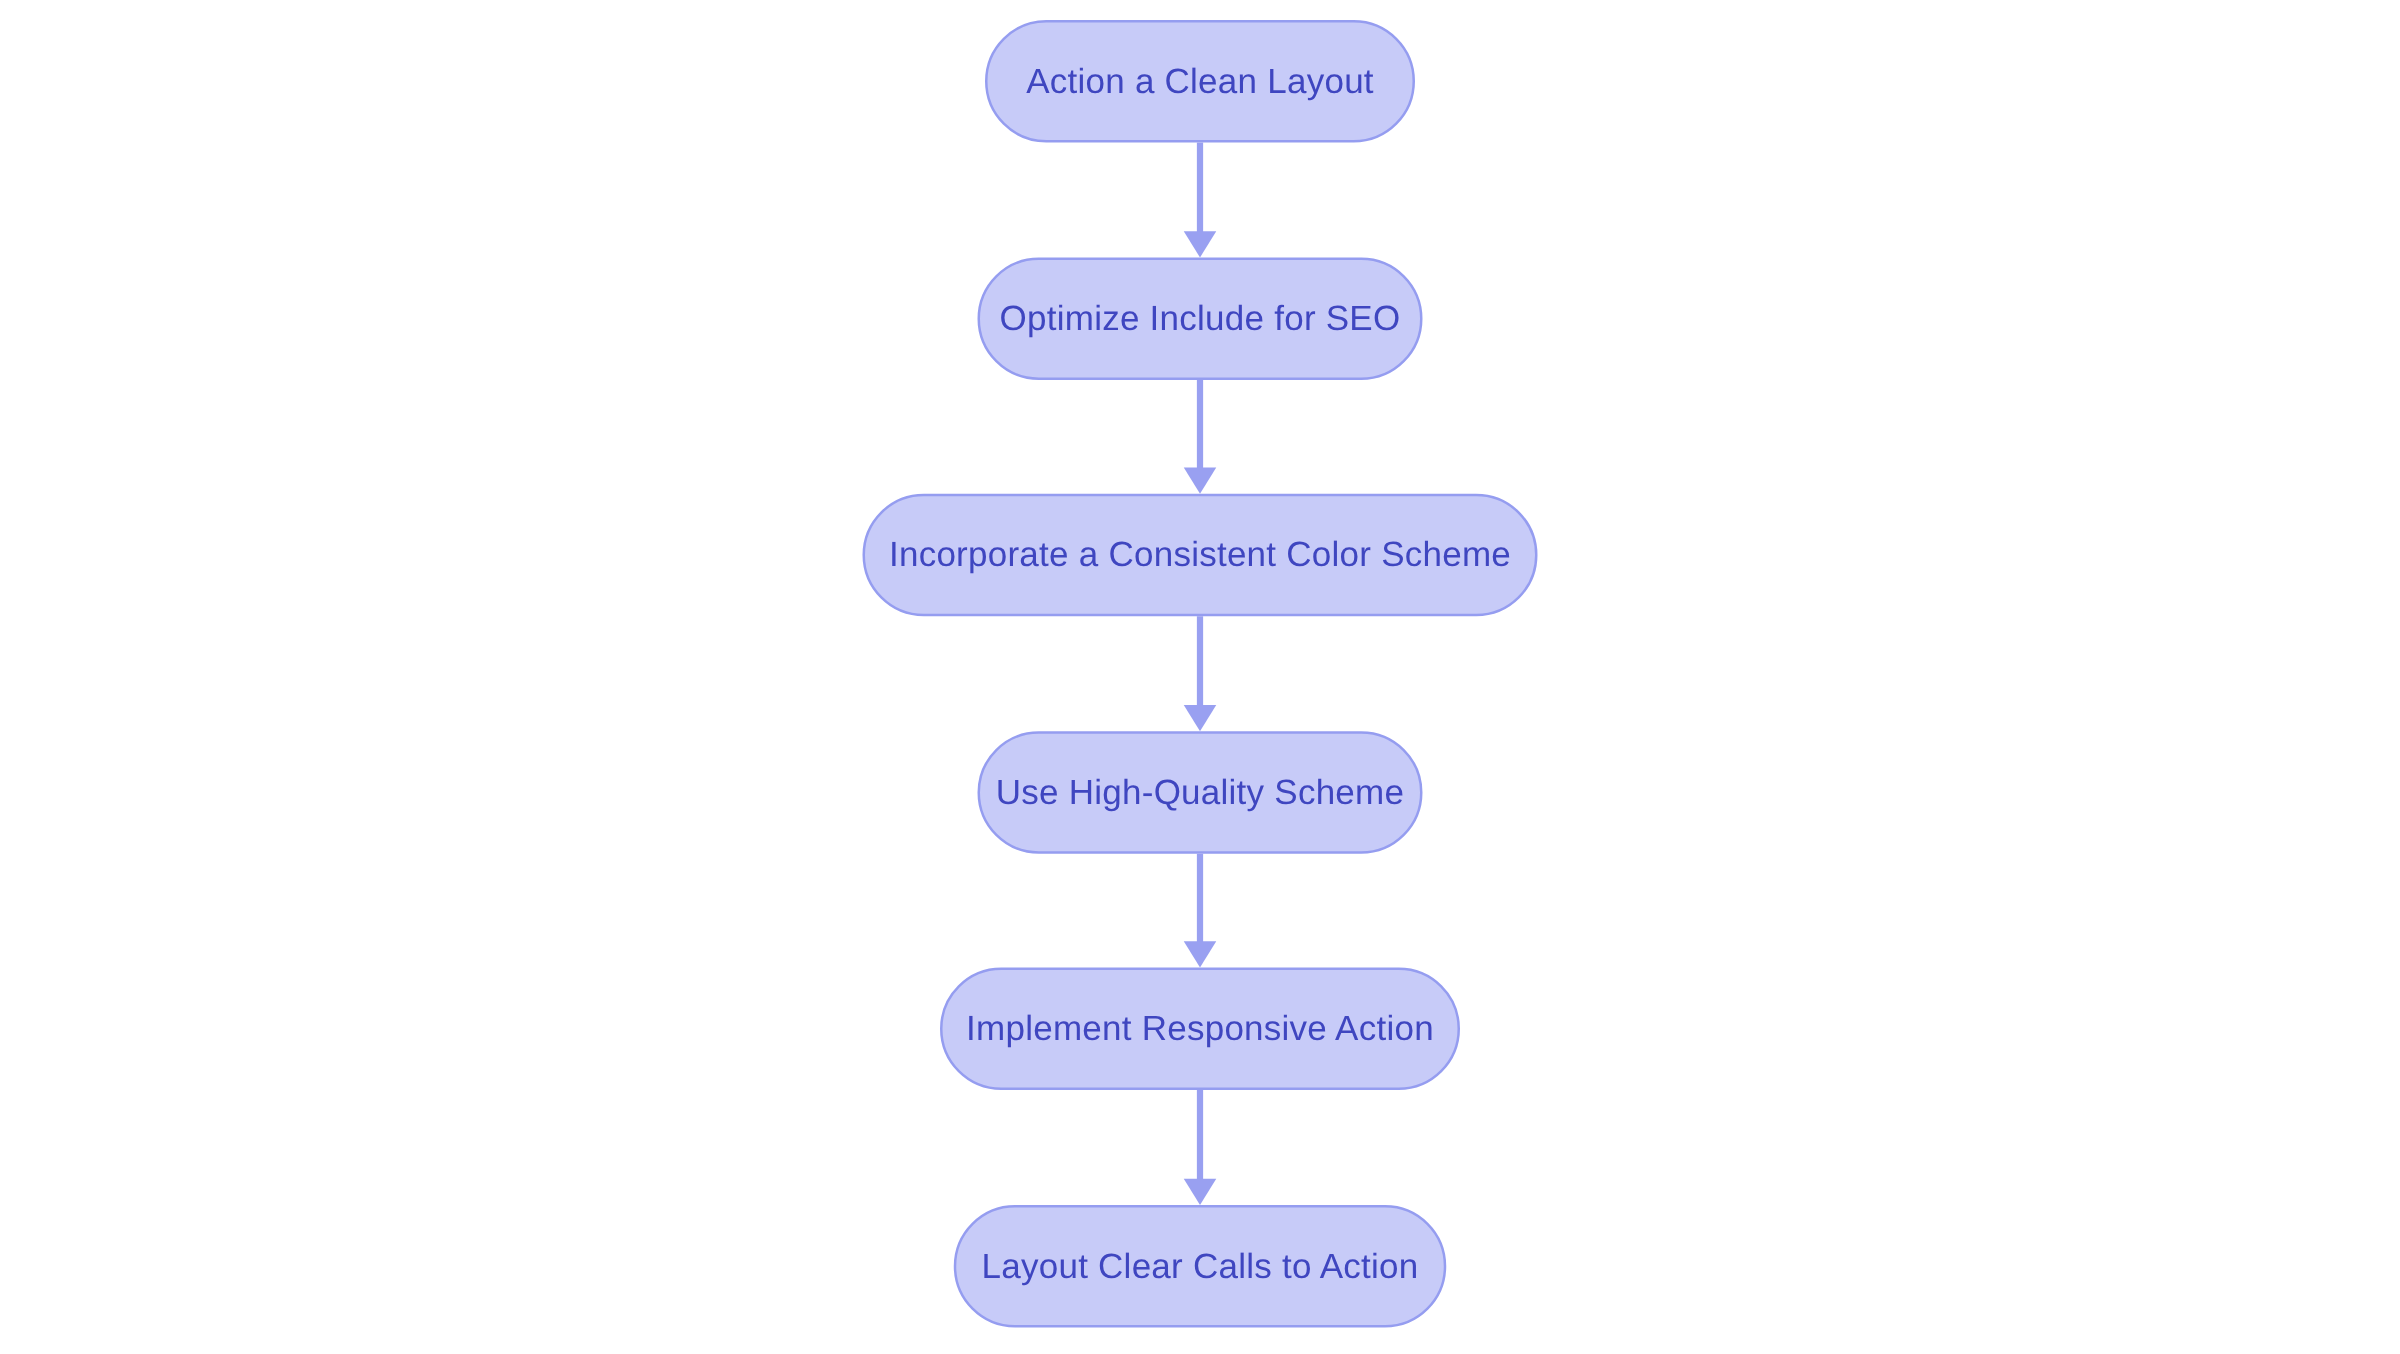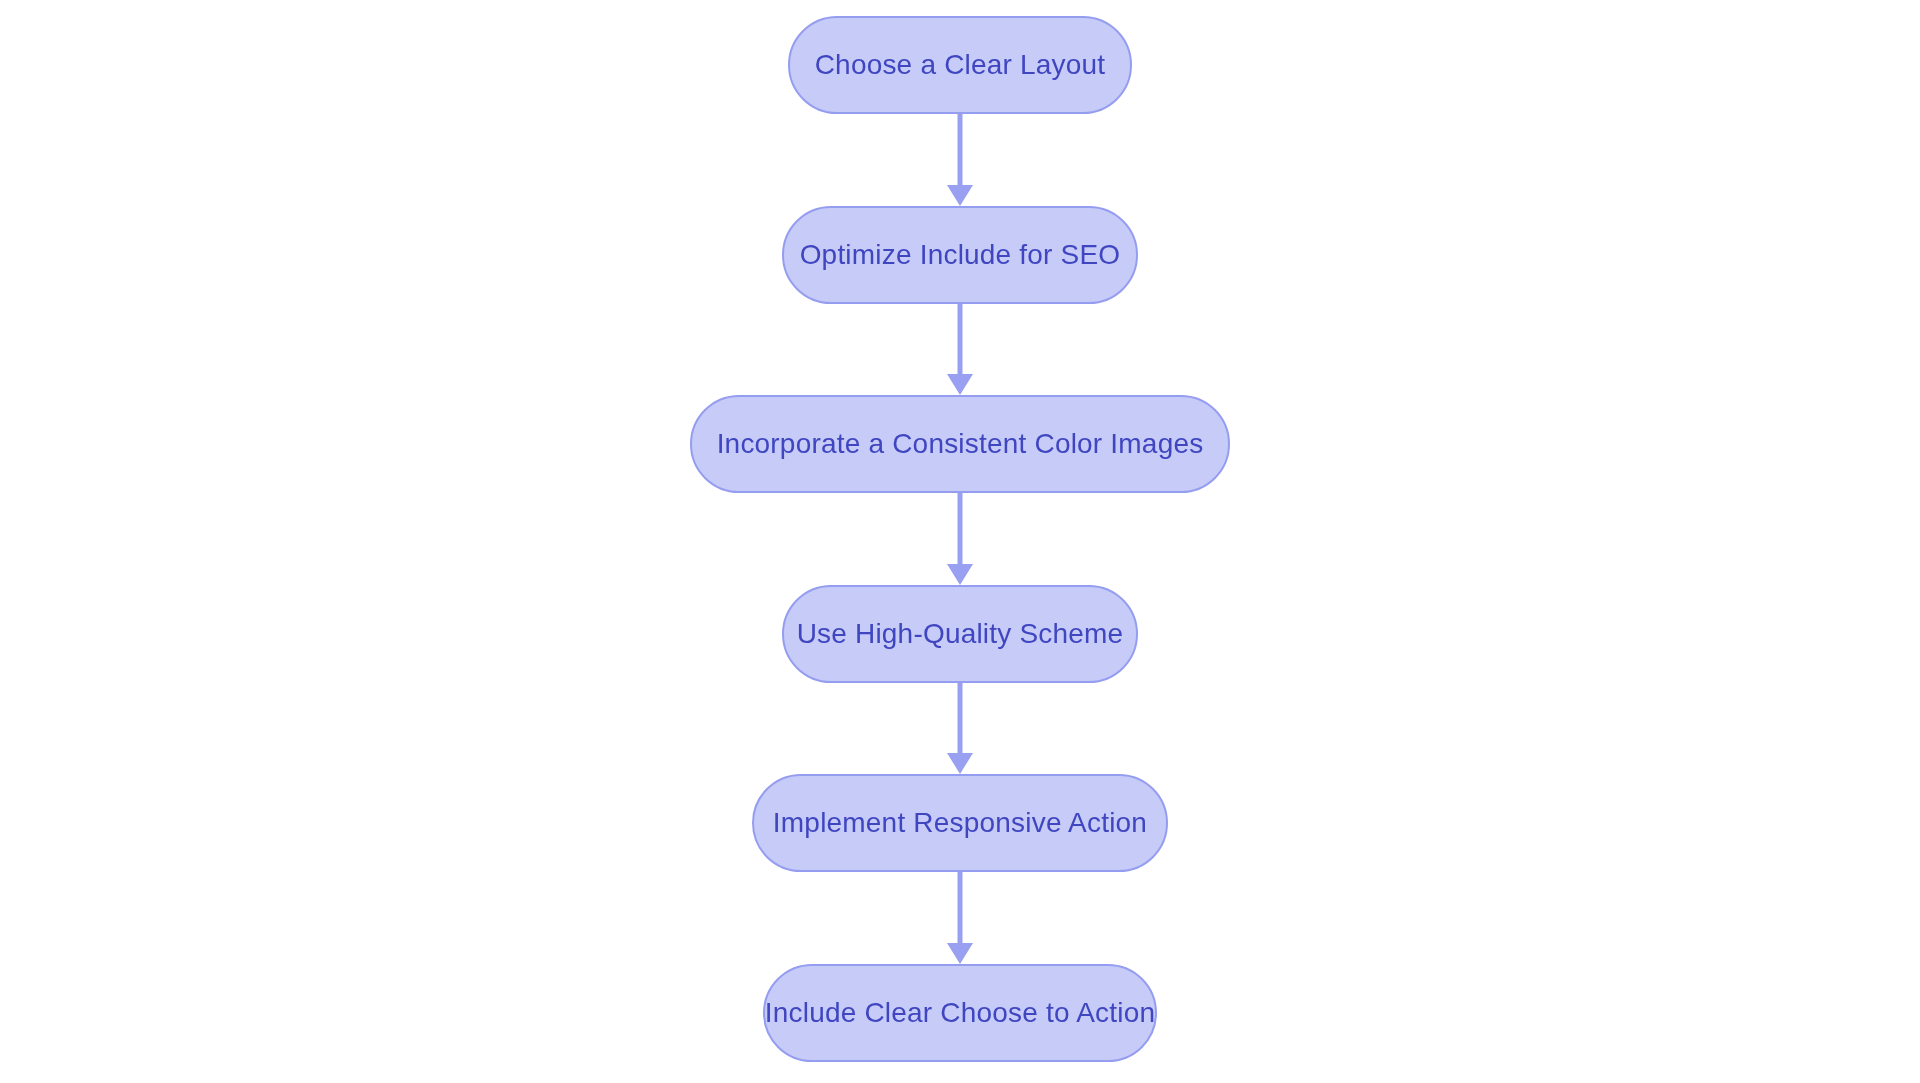--- a/index.html
+++ b/index.html
@@ -76,39 +76,39 @@
   .a2 { top: 493px; height: 92px; }
   .a3 { top: 683px; height: 91px; }
   .a4 { top: 872px; height: 92px; }
 </style>
 </head>
 <body>
 
 <div class="canvas">
 
   <div class="flow-node n0">
-    <span class="node-label">Choose a Clear Layout</span>
+    <span class="node-label">Action a Clean Layout</span>
   </div>
 
   <div class="connector a0">
     <div class="stem"></div>
     <div class="head"></div>
   </div>
 
   <div class="flow-node n1">
     <span class="node-label">Optimize Include for SEO</span>
   </div>
 
   <div class="connector a1">
     <div class="stem"></div>
     <div class="head"></div>
   </div>
 
   <div class="flow-node n2">
-    <span class="node-label">Incorporate a Consistent Color Images</span>
+    <span class="node-label">Incorporate a Consistent Color Scheme</span>
   </div>
 
   <div class="connector a2">
     <div class="stem"></div>
     <div class="head"></div>
   </div>
 
   <div class="flow-node n3">
     <span class="node-label">Use High-Quality Scheme</span>
   </div>
@@ -121,16 +121,16 @@
   <div class="flow-node n4">
     <span class="node-label">Implement Responsive Action</span>
   </div>
 
   <div class="connector a4">
     <div class="stem"></div>
     <div class="head"></div>
   </div>
 
   <div class="flow-node n5">
-    <span class="node-label">Include Clear Choose to Action</span>
+    <span class="node-label">Layout Clear Calls to Action</span>
   </div>
 
 </div>
 
 </body></html>

